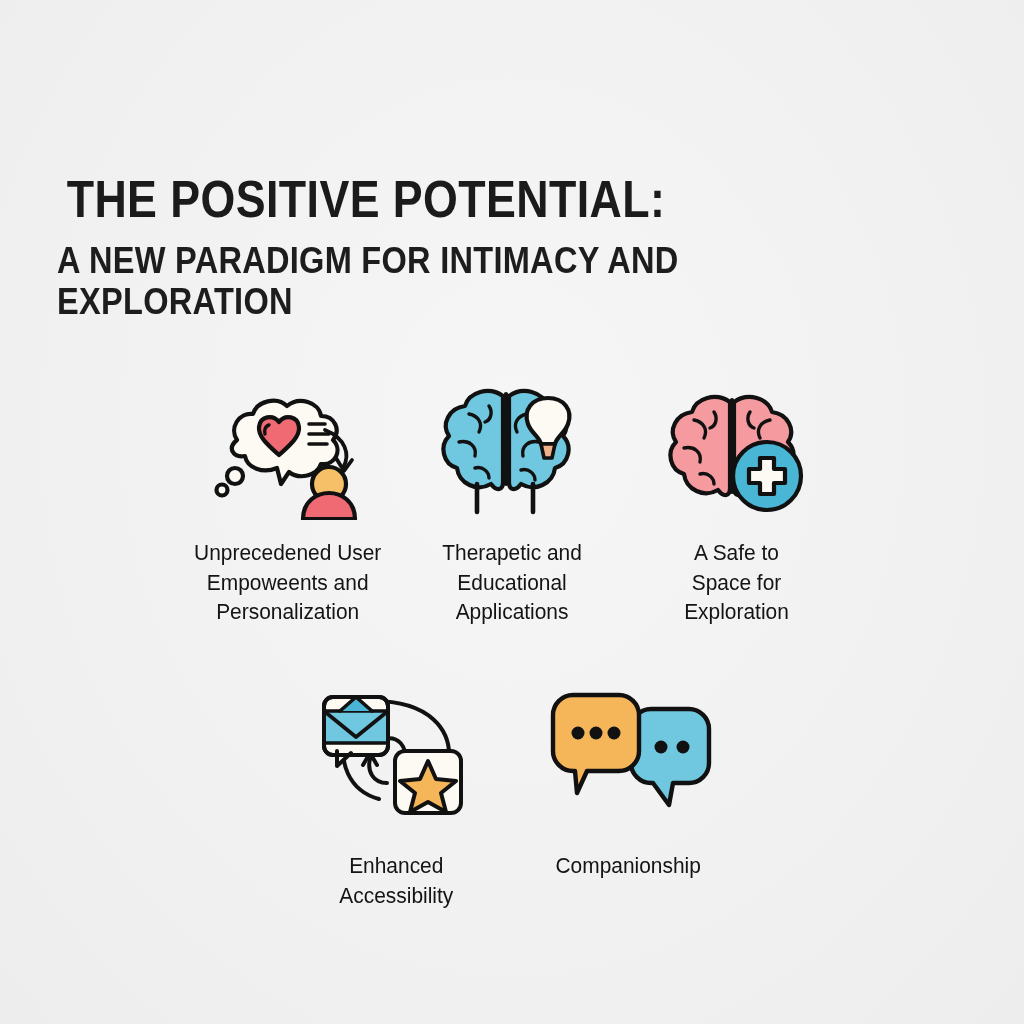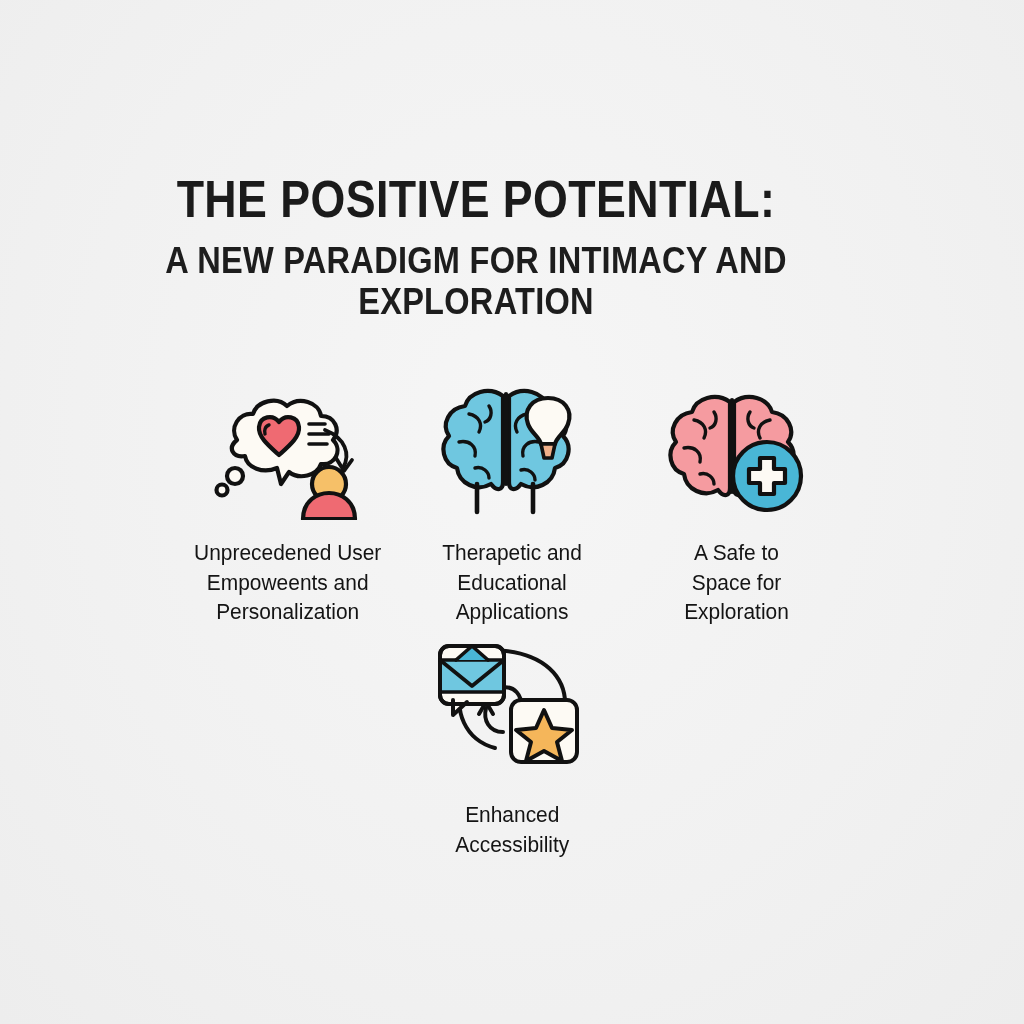--- a/index.html
+++ b/index.html
@@ -21,21 +21,21 @@
       radial-gradient(ellipse at 50% 42%, #f6f6f6 0%, #f1f1f1 60%, #ededed 100%);
     box-sizing: border-box;
   }
 
   
   .title-block {
     position: absolute;
     top: 172px;
     left: 0;
     width: 952px;
-    text-align: center;
+    text-align: left;
   }
   .title-main {
     font-family: "Liberation Sans Narrow", "Liberation Sans", sans-serif;
     font-weight: 700;
     font-size: 52px;
     letter-spacing: 0.5px;
     line-height: 1.06;
     color: #1b1b1b;
     margin: 0;
     transform: scaleX(0.86);
@@ -58,21 +58,21 @@
   
   .row {
     position: absolute;
     left: 0;
     width: 1024px;
     display: flex;
     justify-content: center;
     align-items: flex-start;
   }
   .row-1 { top: 388px; }
-  .row-2 { top: 636px; }
+  .row-2 { top: 687px; }
 
   .cell {
     width: 224px;
     display: flex;
     flex-direction: column;
     align-items: center;
   }
   .row-2 .cell { width: 232px; }
 
   .icon-wrap {
@@ -206,15 +206,31 @@
             <rect x="84" y="64" width="66" height="62" rx="10" fill="#fdfaf4"></rect>
             <path d="M117 74 L125 92 L145 94 L130 106 L135 125 L117 115 L99 125 L104 106 L89 94 L109 92 Z" fill="#f5b65a"></path>
           </g>
         </svg>
       </div>
       <div class="cell-label">Enhanced
 Accessibility</div>
     </div>
 
 
+    <div class="cell">
+      <div class="icon-wrap">
+        <svg width="170" height="140" viewBox="0 0 170 140">
+          <g stroke="#111" stroke-width="4.4" stroke-linejoin="round" stroke-linecap="round">
+            <path d="M88 42 C88 31 97 22 108 22 L146 22 C157 22 166 31 166 42 L166 76 C166 87 157 96 146 96 L130 96 L126 118 L110 96 L108 96 C97 96 88 87 88 76 Z" fill="#6fc7e0"></path>
+            <path d="M10 28 C10 17 19 8 30 8 L76 8 C87 8 96 17 96 28 L96 64 C96 75 87 84 76 84 L44 84 L34 106 L32 84 L30 84 C19 84 10 75 10 64 Z" fill="#f5b65a"></path>
+            <circle cx="35" cy="46" r="6.5" fill="#111" stroke="none"></circle>
+            <circle cx="53" cy="46" r="6.5" fill="#111" stroke="none"></circle>
+            <circle cx="71" cy="46" r="6.5" fill="#111" stroke="none"></circle>
+            <circle cx="118" cy="60" r="6.5" fill="#111" stroke="none"></circle>
+            <circle cx="140" cy="60" r="6.5" fill="#111" stroke="none"></circle>
+          </g>
+        </svg>
+      </div>
+      <div class="cell-label">Companionship</div>
+    </div>
   </div>
 
 </div>
 
 </body></html>

